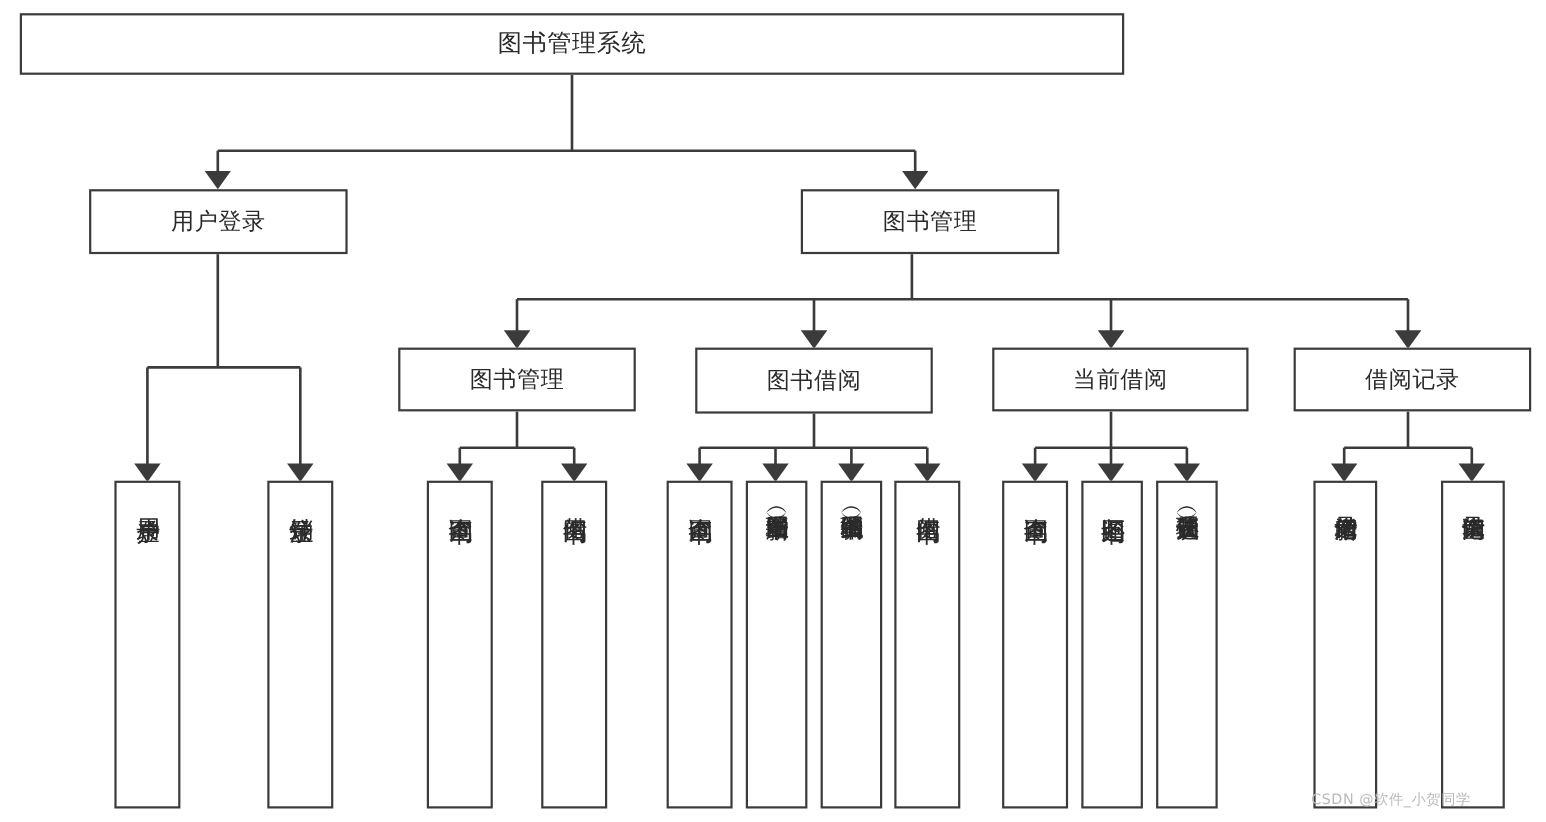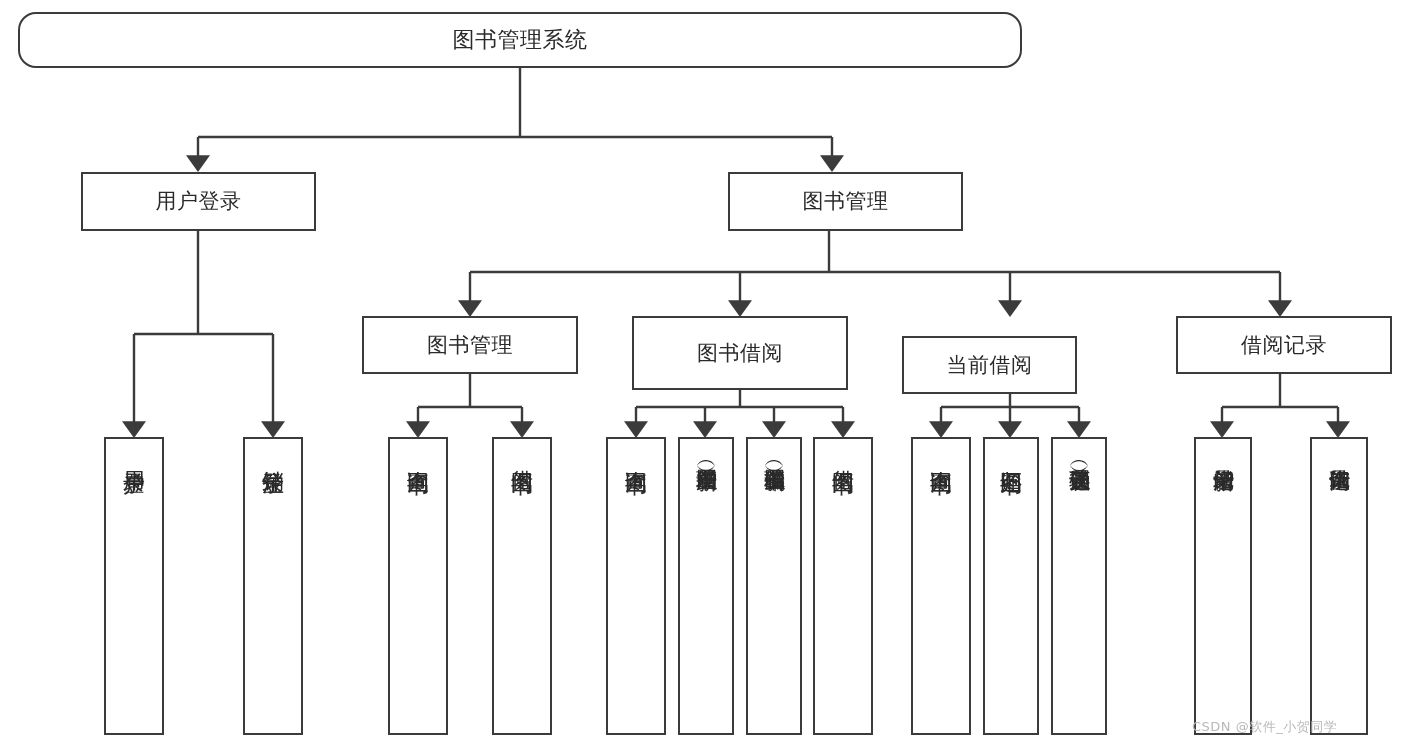--- a/index.html
+++ b/index.html
@@ -126,38 +126,38 @@
       <path d="M1010,407 L1010,429" marker-end="url(#arrow)"></path>
       <path d="M1079,407 L1079,429" marker-end="url(#arrow)"></path>
 
       <path d="M1280,374 L1280,407"></path>
       <path d="M1222,407 L1338,407"></path>
       <path d="M1222,407 L1222,429" marker-end="url(#arrow)"></path>
       <path d="M1338,407 L1338,429" marker-end="url(#arrow)"></path>
     </g>
   </svg>
 
-  <div class="node horizontal root" style="left:18px; top:12px; width:1004px; height:56px;border-radius:18px;">
+  <div class="node horizontal root" style="left:18px; top:12px; width:1004px; height:56px;">
     <span class="label">图书管理系统</span>
   </div>
 
   <div class="node horizontal" style="left:81px; top:172px; width:235px; height:59px;">
     <span class="label">用户登录</span>
   </div>
   <div class="node horizontal" style="left:728px; top:172px; width:235px; height:59px;">
     <span class="label">图书管理</span>
   </div>
 
   <div class="node horizontal" style="left:362px; top:316px; width:216px; height:58px;">
     <span class="label">图书管理</span>
   </div>
-  <div class="node horizontal" style="left:632px; top:316px; width:216px; height:74px;">
+  <div class="node horizontal" style="left:632px; top:316px; width:216px; height:60px;">
     <span class="label">图书借阅</span>
   </div>
-  <div class="node horizontal" style="left:902px; top:336px; width:175px; height:58px;">
+  <div class="node horizontal" style="left:902px; top:316px; width:233px; height:58px;">
     <span class="label">当前借阅</span>
   </div>
   <div class="node horizontal" style="left:1176px; top:316px; width:216px; height:58px;">
     <span class="label">借阅记录</span>
   </div>
 
   <div class="node vertical" style="left:104px; top:437px; width:60px; height:298px;">
     <span class="label">用户登录</span>
   </div>
   <div class="node vertical" style="left:243px; top:437px; width:60px; height:298px;">

